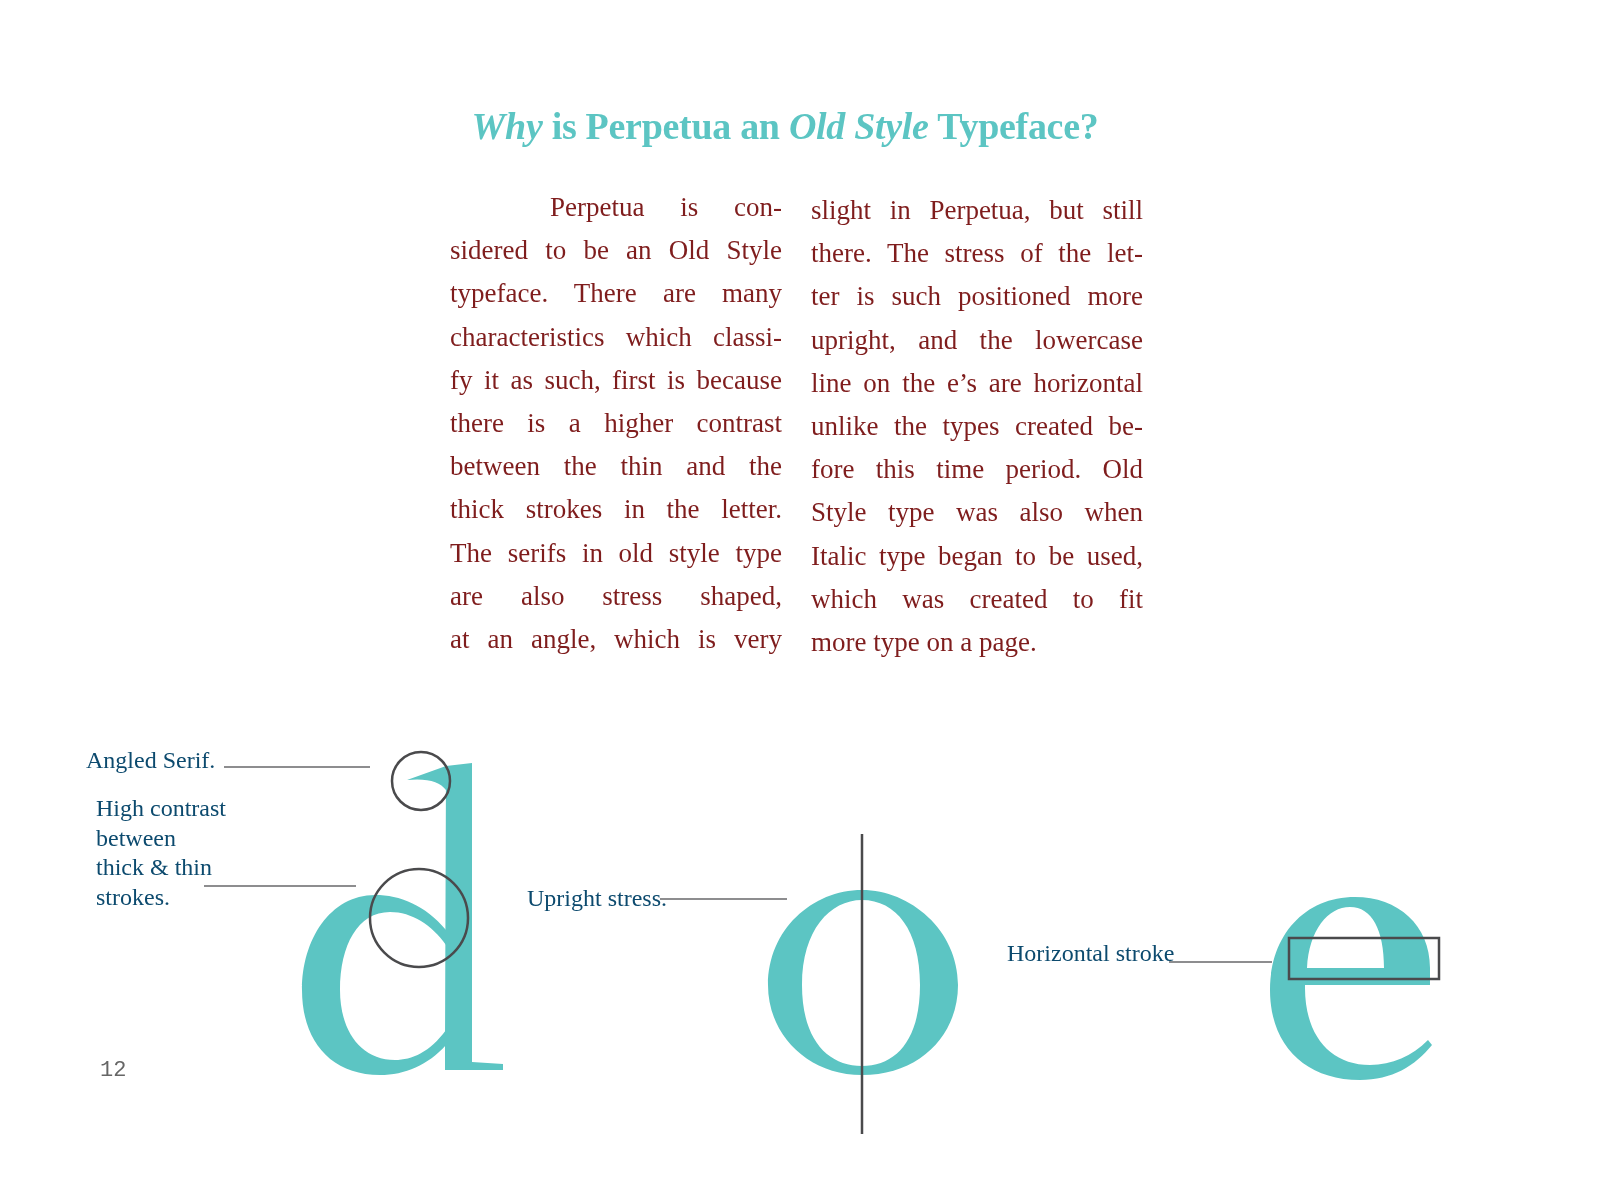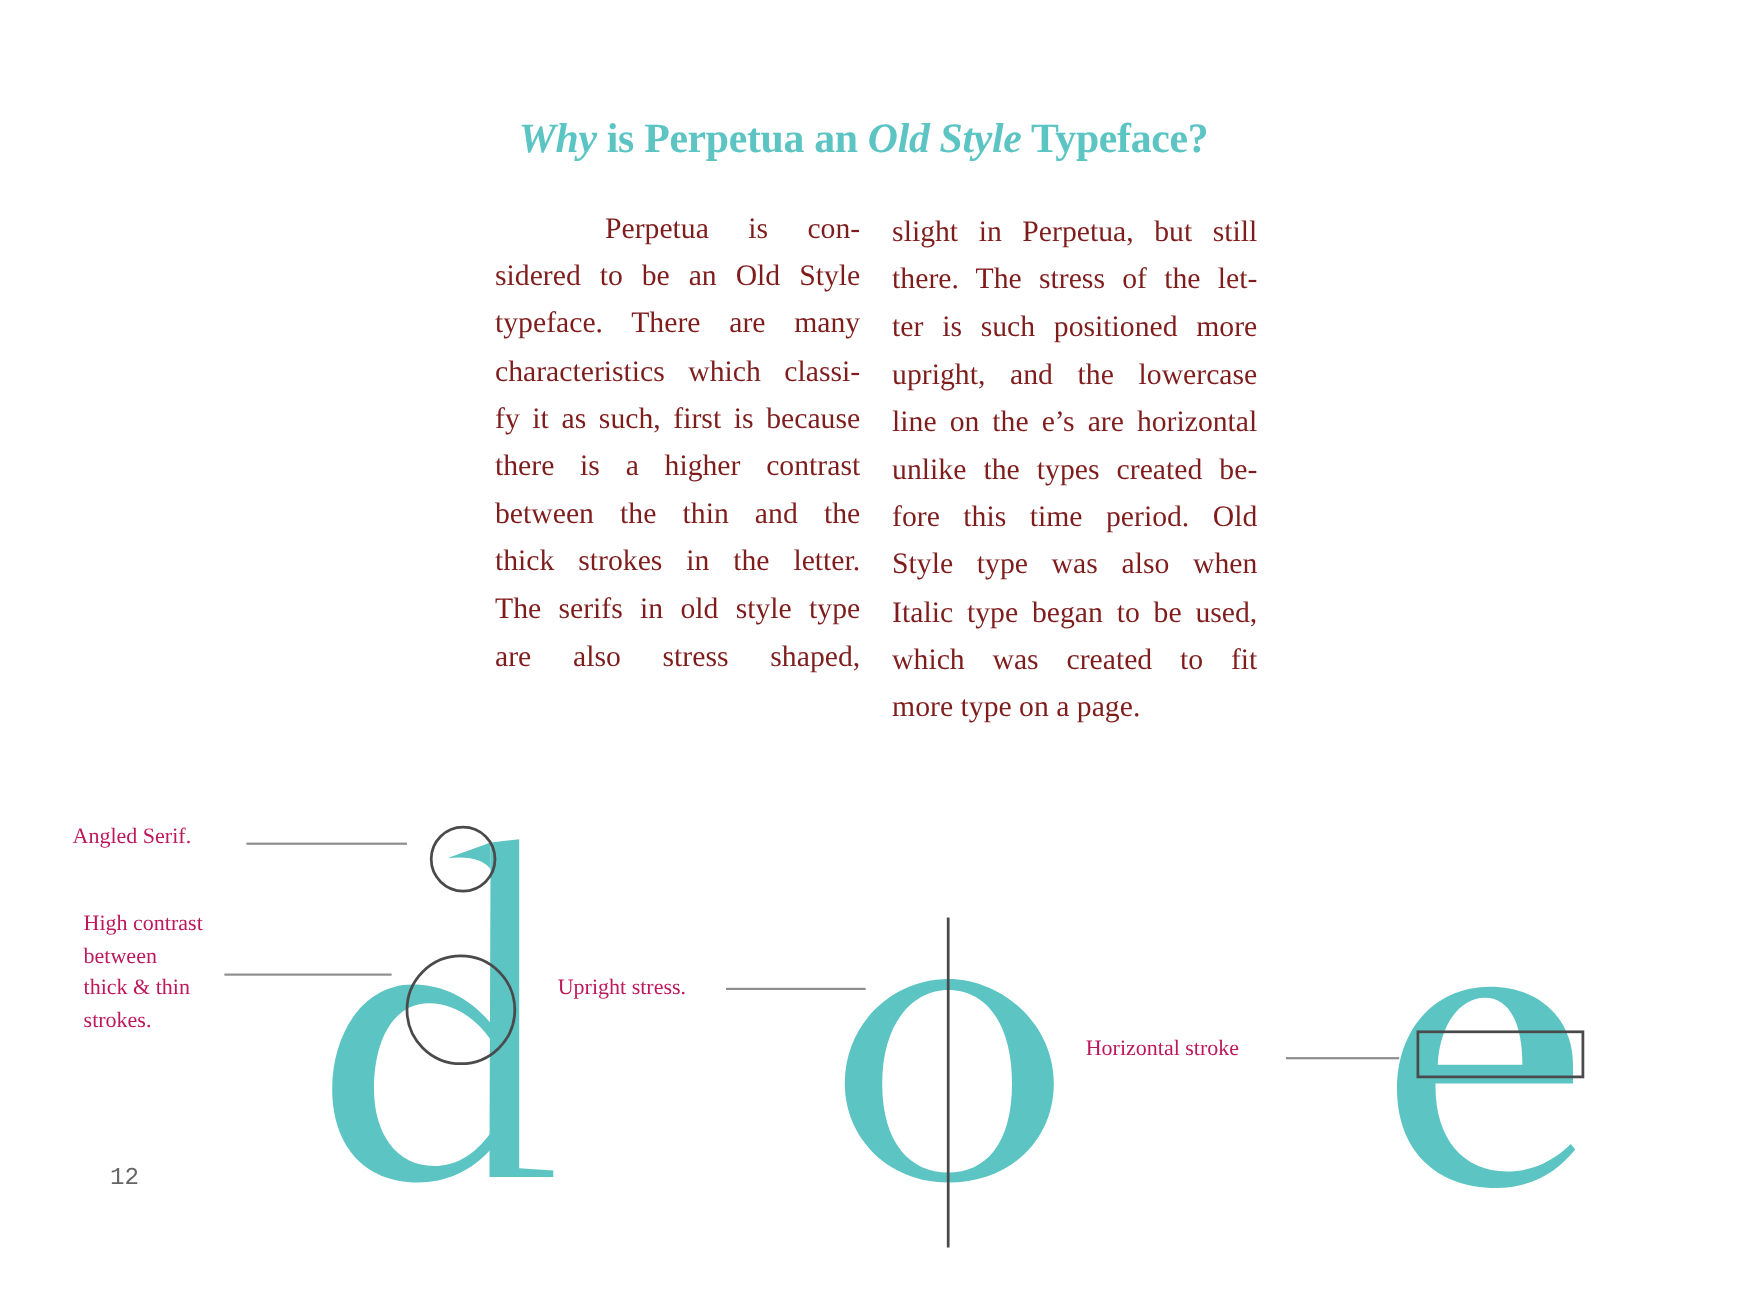--- a/index.html
+++ b/index.html
@@ -16,21 +16,21 @@
     .col {
       position: absolute; top: 186px; width: 332px;
       font-size: 27px; line-height: 43.2px; color: #7f1d1d;
     }
     .col .line { display: block; text-align: justify; text-align-last: justify; white-space: nowrap; height: 43.2px; }
     .col .line.last { text-align-last: left; }
     .col-left { left: 450px; }
     .col-left .line.first { padding-left: 100px; }
     .col-right { left: 811px; top: 189px; }
 
-    .annot { position: absolute; font-size: 20px; color: #be185d; line-height: 29.5px; }
+    .annot { position: absolute; font-size: 24px; color: #0c4a6e; line-height: 29.5px; margin-left: 20px; }
     .leader { position: absolute; height: 1.5px; background: #8d8d8f; }
 
     .glyph { position: absolute; left: 0; top: 0; }
     .pagenum { position: absolute; left: 100px; top: 1058px; font-family: Liberation Mono, monospace; font-size: 22px; color: #666666; }
   </style>
 </head>
 <body>
 
 <div class="page">
 
@@ -42,20 +42,21 @@
     <span class="line first">Perpetua is con-</span>
     <span class="line">sidered to be an Old Style</span>
     <span class="line">typeface. There are many</span>
     <span class="line">characteristics which classi-</span>
     <span class="line">fy it as such, first is because</span>
     <span class="line">there is a higher contrast</span>
     <span class="line">between the thin and the</span>
     <span class="line">thick strokes in the letter.</span>
     <span class="line">The serifs in old style type</span>
     <span class="line">are also stress shaped,</span>
+    <span class="line">at an angle, which is very</span>
   </div>
 
   <div class="col col-right">
     <span class="line">slight in Perpetua, but still</span>
     <span class="line">there. The stress of the let-</span>
     <span class="line">ter is such positioned more</span>
     <span class="line">upright, and the lowercase</span>
     <span class="line">line on the e’s are horizontal</span>
     <span class="line">unlike the types created be-</span>
     <span class="line">fore this time period. Old</span>
@@ -86,21 +87,21 @@
 
     <circle cx="421" cy="781" r="29" fill="none" stroke="#4a4a4c" stroke-width="2.5"></circle>
     <circle cx="419" cy="918" r="49" fill="none" stroke="#4a4a4c" stroke-width="2.5"></circle>
     <line x1="862" y1="834" x2="862" y2="1134" stroke="#4a4a4c" stroke-width="2.5"></line>
     <rect x="1289" y="938" width="150" height="41" fill="none" stroke="#4a4a4c" stroke-width="2.5"></rect>
   </svg>
 
   <div class="annot" style="left:66px; top:746px;">Angled Serif.</div>
   <div class="leader" style="left:224px; top:766px; width:146px;"></div>
 
-  <div class="annot" style="left:76px; top:825px;">
+  <div class="annot" style="left:76px; top:794px;">
     <div>High contrast</div>
     <div>between</div>
     <div>thick &amp; thin</div>
     <div>strokes.</div>
   </div>
   <div class="leader" style="left:204px; top:885px; width:152px;"></div>
 
   <div class="annot" style="left:507px; top:884px;">Upright stress.</div>
   <div class="leader" style="left:660px; top:898px; width:127px;"></div>
 

